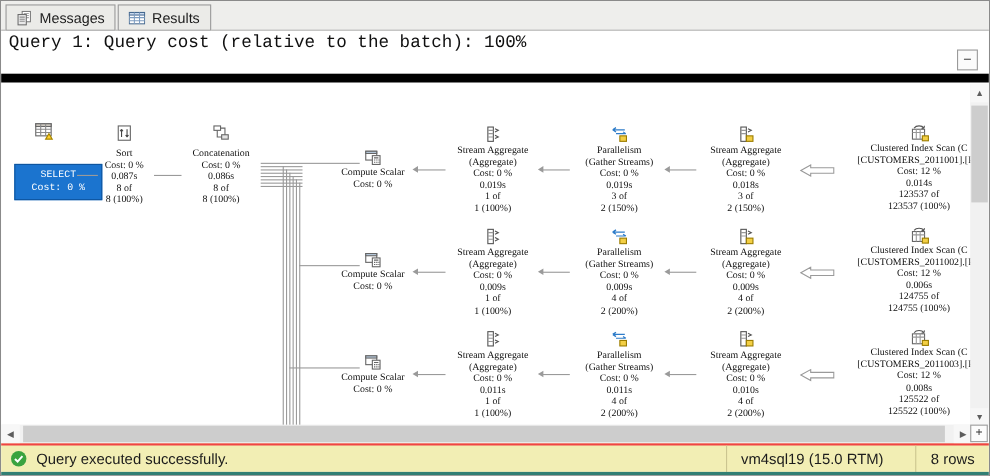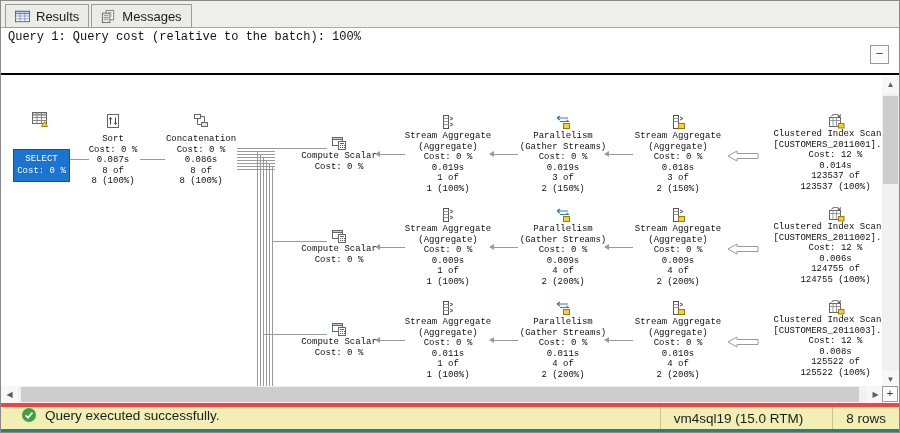--- a/index.html
+++ b/index.html
@@ -7,82 +7,82 @@
     box-sizing:border-box;overflow:hidden;font-family:"Liberation Sans",sans-serif;}
   
   .tabbar{position:absolute;top:0;left:0;right:0;height:27px;background:#eeeeec;
     border-bottom:1px solid #a9a9a9;display:flex;align-items:flex-end;padding-left:3px;box-sizing:border-box;}
   .tab{display:inline-flex;align-items:center;gap:6px;padding:0 9px;height:22px;margin:0 1px -1px 1px;
     background:#ebebe8;border:1px solid #9a9a9a;font-size:13px;color:#1b1b1b;white-space:nowrap;cursor:default;}
   .tab.active{background:#fff;height:25px;border-bottom:1px solid #fff;z-index:3;}
   .tab svg{flex:0 0 auto;}
   
   .qheader{position:absolute;top:27px;left:0;right:0;height:47px;background:#fff;
-    border-bottom:2px solid #000000;box-sizing:border-box;font-family:"Liberation Mono",monospace;
-    font-size:12px;color:#101010;overflow:hidden;}
+    border-bottom:8px solid #000000;box-sizing:border-box;font-family:"Liberation Mono",monospace;
+    font-size:16px;color:#101010;overflow:hidden;}
   .qline1{position:absolute;top:2px;left:7px;white-space:pre;}
   .qline2{position:absolute;top:23px;left:7px;white-space:pre;}
   .collapse-btn{position:absolute;top:44px;left:869px;width:19px;height:19px;background:#fbfbfb;
     border:1px solid #9a9a9a;box-sizing:border-box;font-size:13px;line-height:15px;text-align:center;
     color:#444;z-index:4;cursor:default;}
   
   .plan{position:absolute;top:75px;left:0;right:0;bottom:29px;background:#fff;overflow:hidden;}
-  .node-text{position:absolute;text-align:center;font-family:Liberation Mono, monospace;
+  .node-text{position:absolute;text-align:center;font-family:Liberation Serif, serif;
     font-size:9px;line-height:10.5px;color:#111;}
   .node-text div{white-space:pre;}
   .icon{position:absolute;}
-  .select-box{position:absolute;left:12px;top:73px;width:57px;height:33px;background:#1b74cf;
+  .select-box{position:absolute;left:12px;top:73px;width:80px;height:33px;background:#1b74cf;
     border:1px solid #0e559f;box-sizing:border-box;color:#fff;font-family:"Liberation Mono",monospace;
     font-size:9px;line-height:12px;text-align:center;padding-top:3px;}
   .hline{position:absolute;height:1px;background:#9a9a9a;}
   .vline{position:absolute;width:1px;background:#9a9a9a;}
   .ahead{position:absolute;width:0;height:0;border-top:3px solid transparent;
     border-bottom:3px solid transparent;border-right:5px solid #9a9a9a;}
   .brow{position:absolute;left:0;top:0;width:100%;height:0;overflow:visible;}
   
   .vscroll{position:absolute;right:0;top:0;width:17px;height:312px;background:#f1f1f1;z-index:5;}
   .hscroll{position:absolute;left:0;bottom:0;height:17px;width:883px;background:#f1f1f1;z-index:5;}
   .sbtn{position:absolute;background:#f7f7f7;color:#5d5d5d;font-size:8px;text-align:center;
     line-height:17px;width:17px;height:17px;cursor:default;}
   .vthumb{position:absolute;left:1px;top:20px;width:15px;height:88px;background:#cdcdcd;}
   .hthumb{position:absolute;top:1px;left:20px;width:838px;height:15px;background:#cdcdcd;}
   .plus-btn{position:absolute;right:1px;bottom:1px;width:16px;height:16px;background:#fcfcfc;
     border:1px solid #9a9a9a;box-sizing:border-box;font-size:11px;line-height:13px;text-align:center;
     color:#333;z-index:6;cursor:default;}
   
   .statusbar{position:absolute;left:0;right:0;bottom:3px;height:26px;background:#f2eeb4;
-    border-top:4px solid #ef4444;box-sizing:border-box;display:flex;align-items:flex-start;
-    font-size:13.5px;color:#1c1c1c;padding-left:12px;}
+    border-top:2px solid #ef4444;box-sizing:border-box;display:flex;align-items:center;
+    font-size:13.5px;color:#1c1c1c;}
   .status-msg{flex:1 1 auto;display:flex;align-items:center;gap:8px;padding-left:8px;min-width:0;}
   .status-seg{flex:0 0 auto;display:flex;align-items:center;height:100%;padding:0 13px;
     border-left:1px solid #cbc590;white-space:nowrap;margin-left:16px;}
   .bottom-strip{position:absolute;left:0;right:0;bottom:0;height:3px;background:#317f74;}
 </style>
 </head>
 <body>
 
 <div class="window">
 
   <div class="tabbar">
     <div class="tab">
       <svg width="15" height="15" viewBox="0 0 16 16">
-          <rect x="0.5" y="2.5" width="15" height="11" fill="#fff" stroke="#44688f"></rect>
-          <rect x="0.5" y="2.5" width="15" height="2.5" fill="#c9d9ee" stroke="#44688f"></rect>
-          <path d="M5.5 2.5 V13.5 M10.5 2.5 V13.5 M0.5 7.5 H15.5 M0.5 10.5 H15.5" stroke="#7d9cc0" fill="none"></path>
-        </svg>
-      <span>Results</span>
-    </div>
-    <div class="tab">
-      <svg width="15" height="15" viewBox="0 0 16 16">
           <rect x="5.5" y="1.5" width="8" height="10" fill="#fff" stroke="#7a7a7a"></rect>
           <path d="M7 3.5 h5 M7 5.5 h5 M7 7.5 h5" stroke="#a5a5a5"></path>
           <rect x="1.5" y="4.5" width="8" height="10" fill="#e9e9e9" stroke="#6a6a6a"></rect>
           <path d="M3 7 h5 M3 9 h5 M3 11 h5" stroke="#8d8d8d"></path>
         </svg>
       <span>Messages</span>
+    </div>
+    <div class="tab">
+      <svg width="15" height="15" viewBox="0 0 16 16">
+          <rect x="0.5" y="2.5" width="15" height="11" fill="#fff" stroke="#44688f"></rect>
+          <rect x="0.5" y="2.5" width="15" height="2.5" fill="#c9d9ee" stroke="#44688f"></rect>
+          <path d="M5.5 2.5 V13.5 M10.5 2.5 V13.5 M0.5 7.5 H15.5 M0.5 10.5 H15.5" stroke="#7d9cc0" fill="none"></path>
+        </svg>
+      <span>Results</span>
     </div>
   </div>
 
   <div class="qheader">
     <div class="qline1">Query 1: Query cost (relative to the batch): 100%</div>
   </div>
   <div class="collapse-btn">−</div>
 
   <div class="plan">
 

